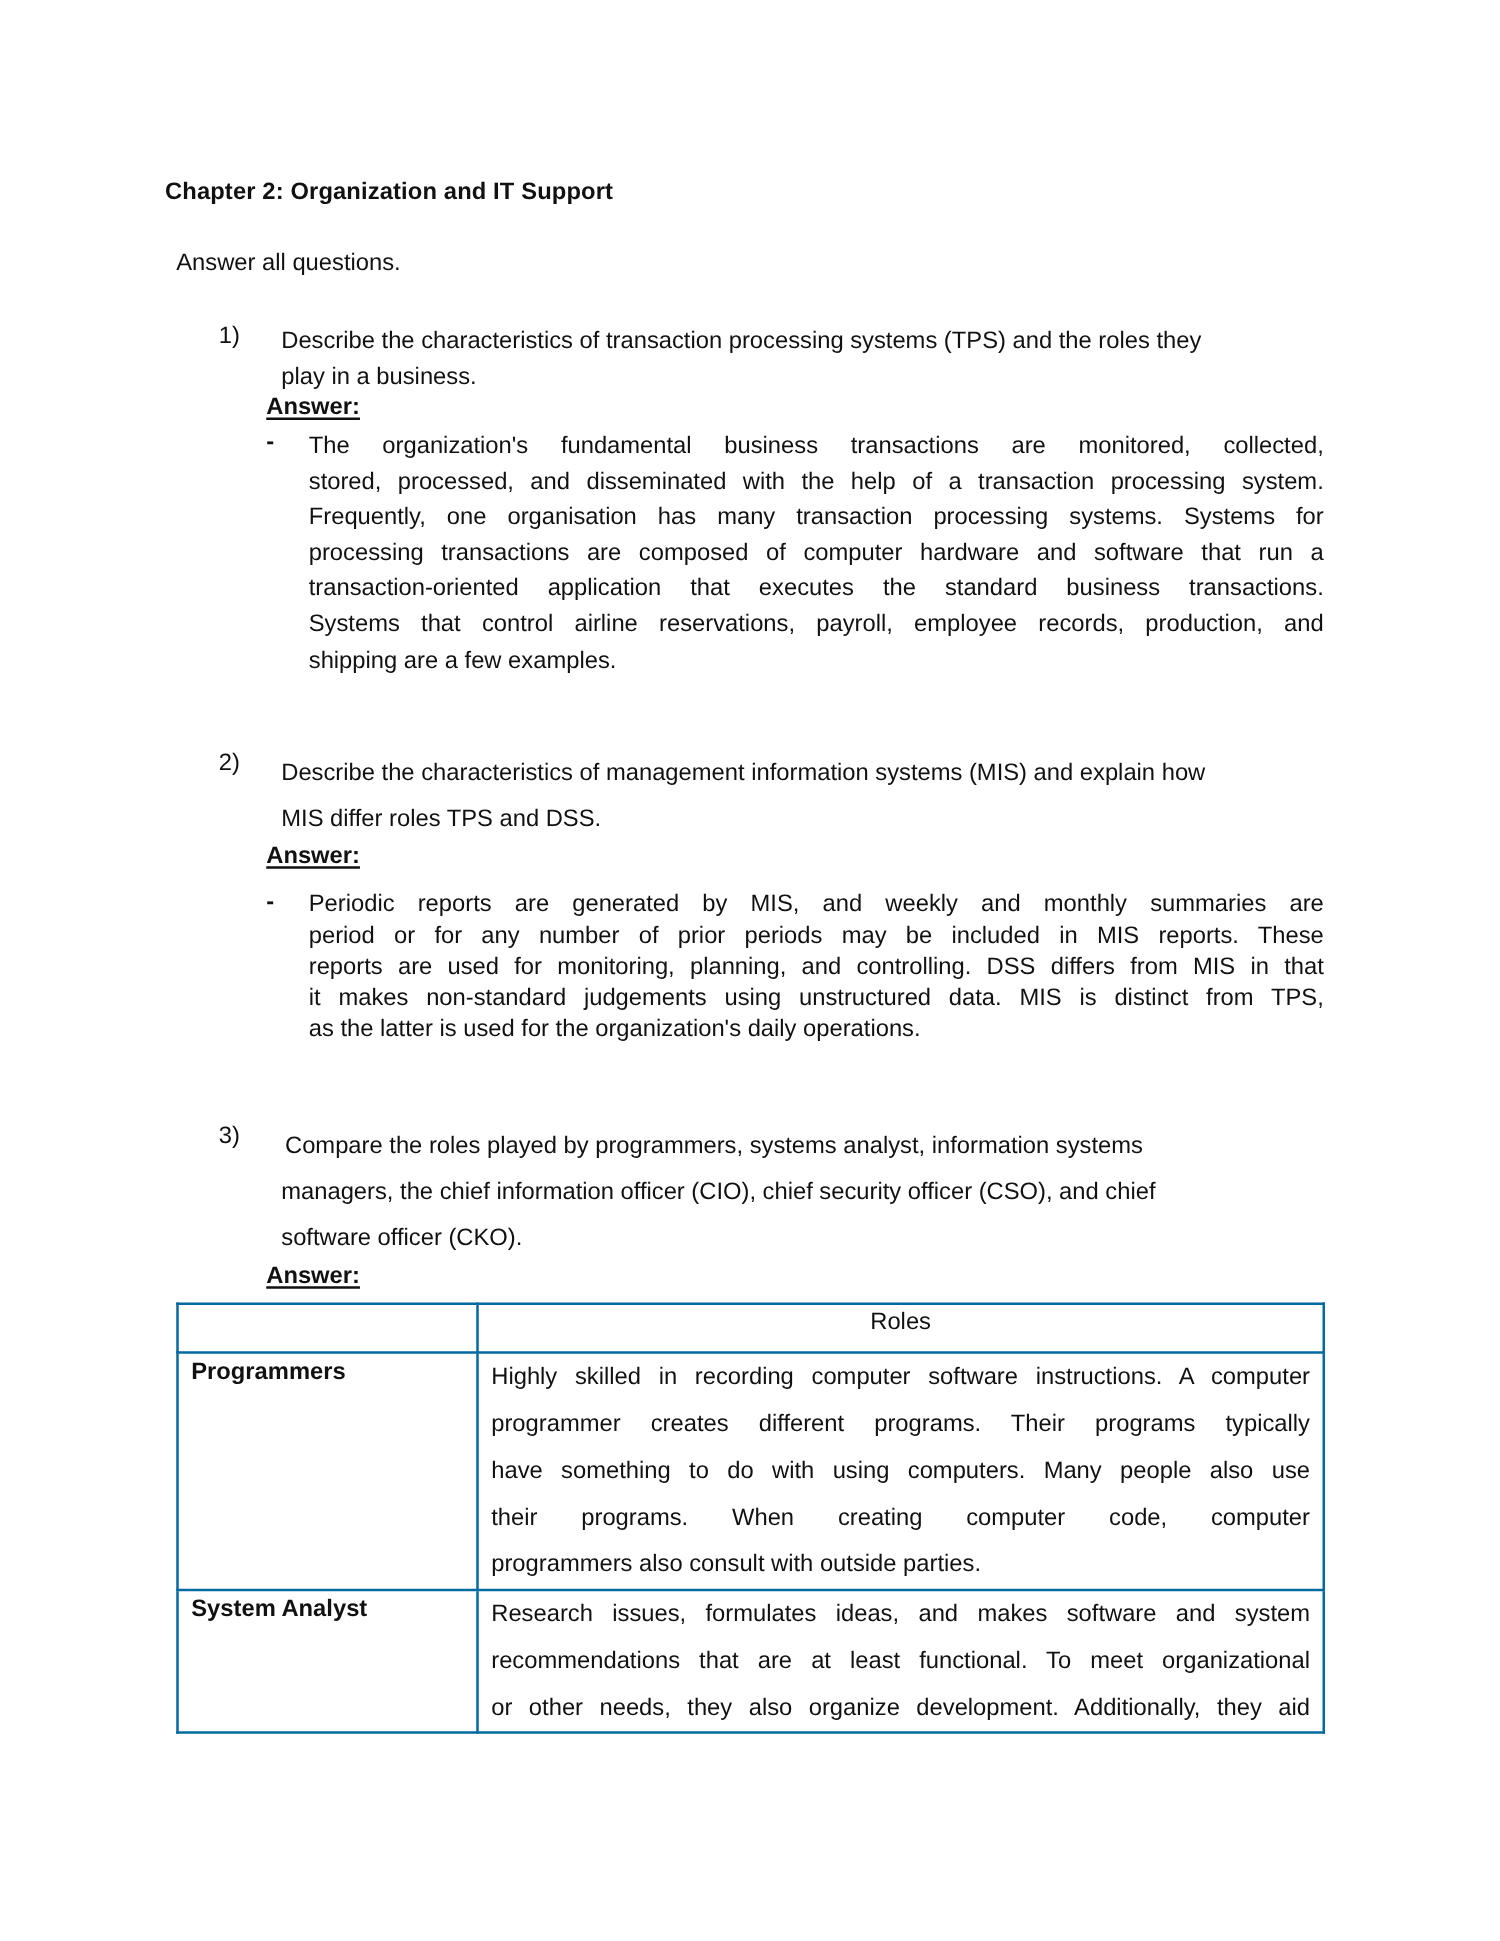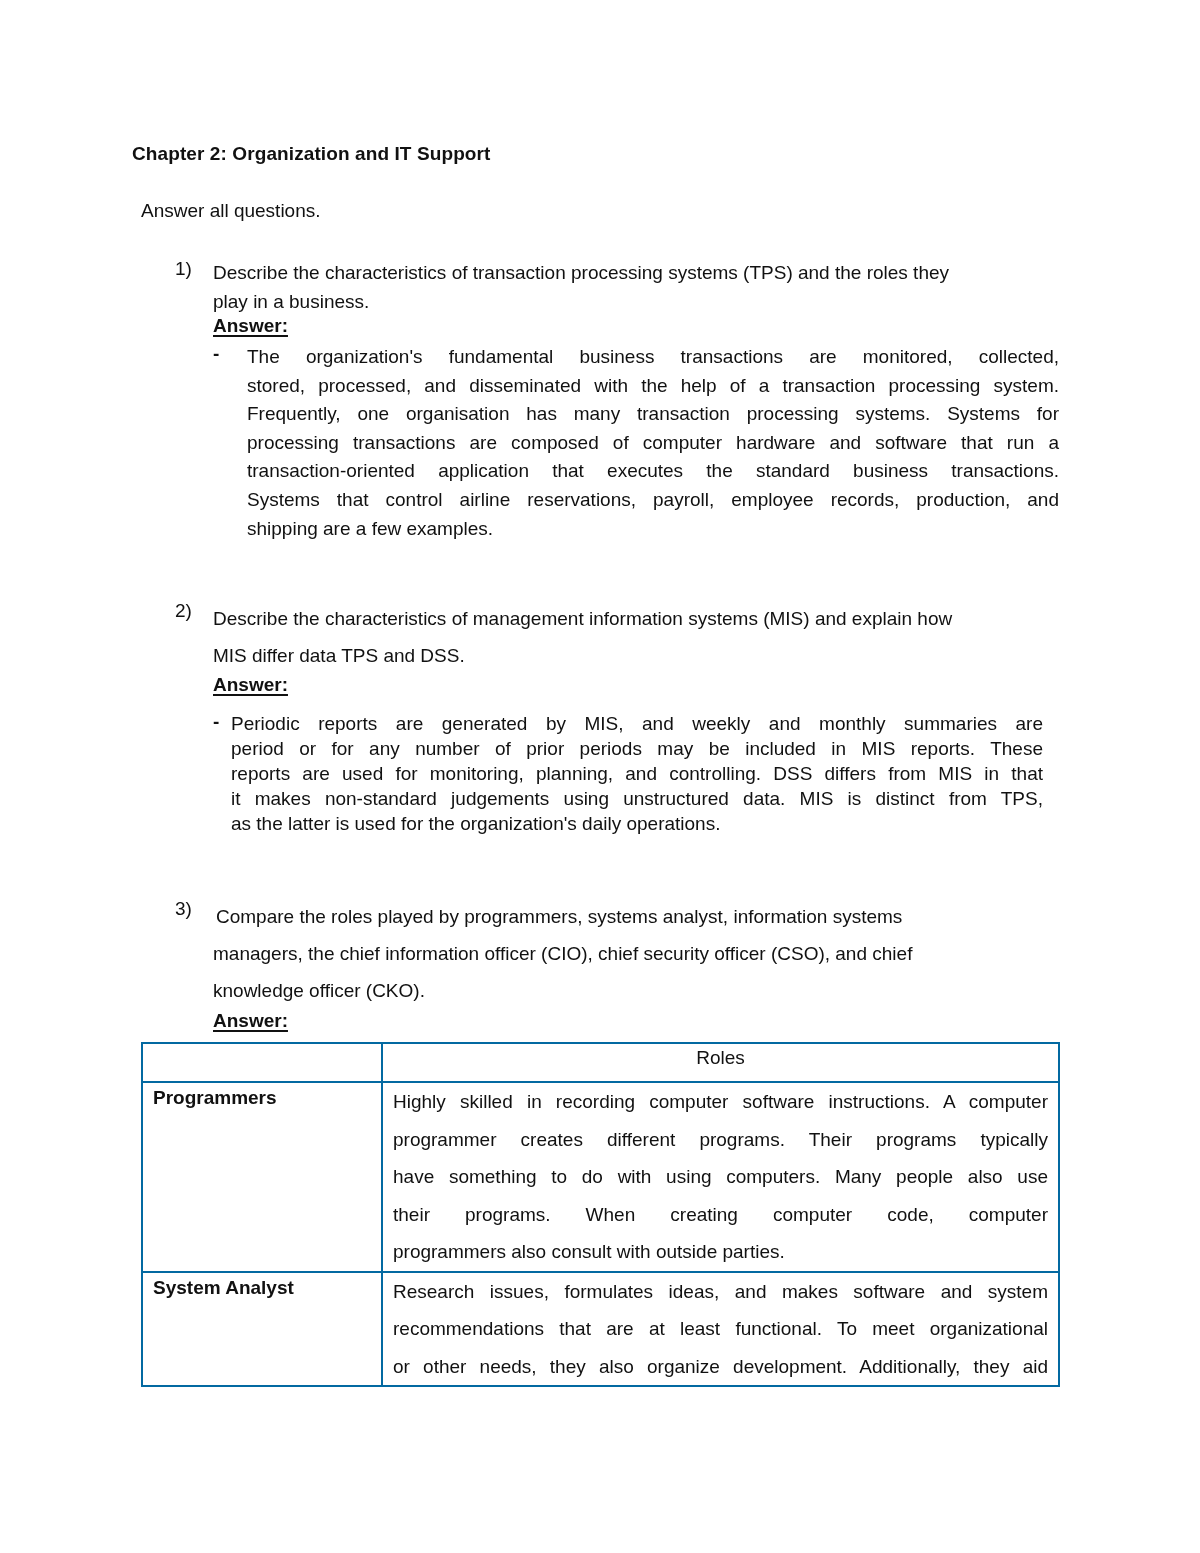--- a/index.html
+++ b/index.html
@@ -36,20 +36,21 @@
     top: 200px;
     font-size: 19px;
   }
   .q-num {
     position: absolute;
     font-size: 19px;
   }
   .q-text {
     position: absolute;
     font-size: 19px;
+    margin-left: 12px;
   }
   .answer-label {
     position: absolute;
     font-size: 19px;
     font-weight: bold;
     text-decoration: underline;
     text-decoration-thickness: 2px;
     text-underline-offset: 3px;
   }
   .bullet-dash {
@@ -132,39 +133,39 @@
     <span class="justify-line">Frequently, one organisation has many transaction processing systems. Systems for</span>
     <span class="justify-line">processing transactions are composed of computer hardware and software that run a</span>
     <span class="justify-line">transaction-oriented application that executes the standard business transactions.</span>
     <span class="justify-line">Systems that control airline reservations, payroll, employee records, production, and</span>
     <span class="line">shipping are a few examples.</span>
   </div>
 
   <div class="q-num" style="left:175px; top:600px;">2)</div>
   <div class="q-text" style="left:213px; top:600px; line-height:37px; width:845px;">
     <span class="line">Describe the characteristics of management information systems (MIS) and explain how</span>
-    <span class="line">MIS differ data TPS and DSS.</span>
+    <span class="line">MIS differ roles TPS and DSS.</span>
   </div>
   <div class="answer-label" style="left:213px; top:674px;">Answer:</div>
   <div class="bullet-dash" style="left:213px; top:711px;">-</div>
-  <div class="answer-text" style="left:231px; top:711px; width:812px; line-height:25px;">
+  <div class="answer-text" style="left:247px; top:711px; width:812px; line-height:25px;">
     <span class="justify-line">Periodic reports are generated by MIS, and weekly and monthly summaries are</span>
     <span class="justify-line">period or for any number of prior periods may be included in MIS reports. These</span>
     <span class="justify-line">reports are used for monitoring, planning, and controlling. DSS differs from MIS in that</span>
     <span class="justify-line">it makes non-standard judgements using unstructured data. MIS is distinct from TPS,</span>
     <span class="line">as the latter is used for the organization's daily operations.</span>
   </div>
 
   <div class="q-num" style="left:175px; top:898px;">3)</div>
   <div class="q-text" style="left:216px; top:898px; line-height:37px; width:845px;">
     <span class="line">Compare the roles played by programmers, systems analyst, information systems</span>
   </div>
   <div class="q-text" style="left:213px; top:935px; line-height:37px; width:845px;">
     <span class="line">managers, the chief information officer (CIO), chief security officer (CSO), and chief</span>
-    <span class="line">knowledge officer (CKO).</span>
+    <span class="line">software officer (CKO).</span>
   </div>
   <div class="answer-label" style="left:213px; top:1010px;">Answer:</div>
 
   <table class="roles-table">
     <tbody>
         <tr>
       <td class="col-role hdr" style="text-align:left;"></td>
       <td class="hdr">Roles</td>
     </tr>
     <tr>

